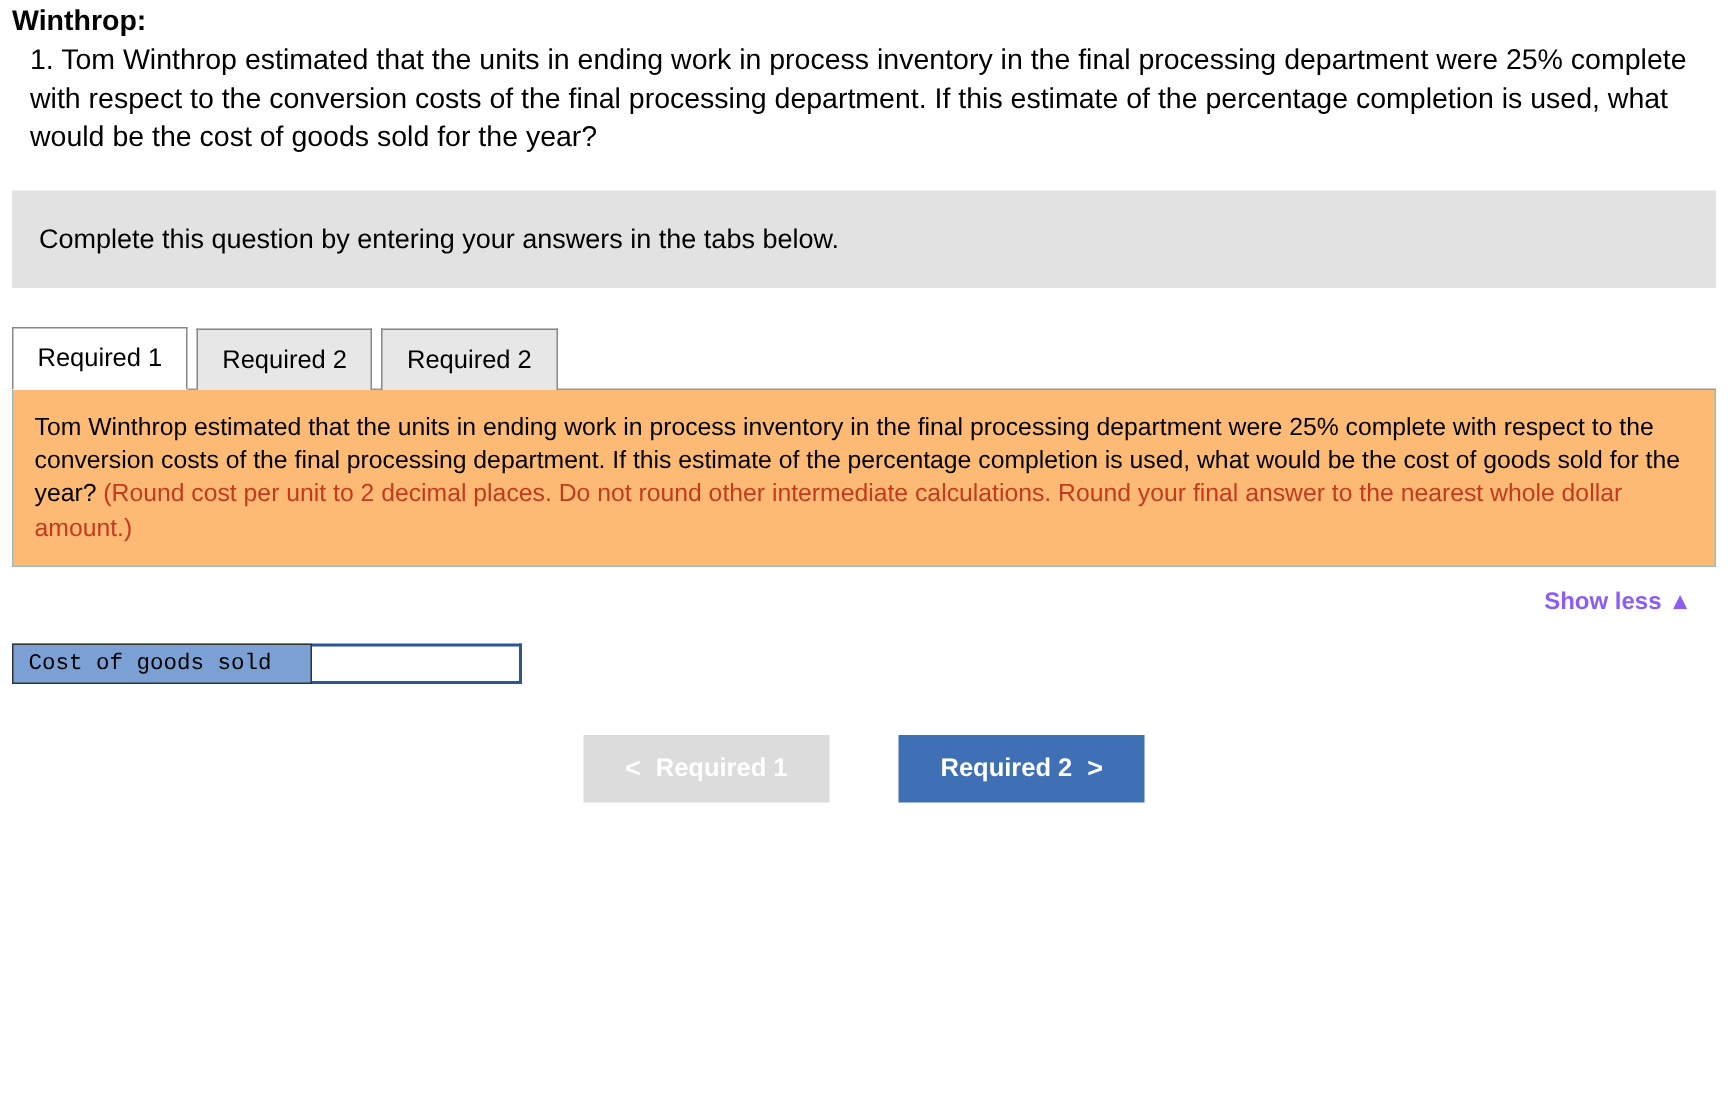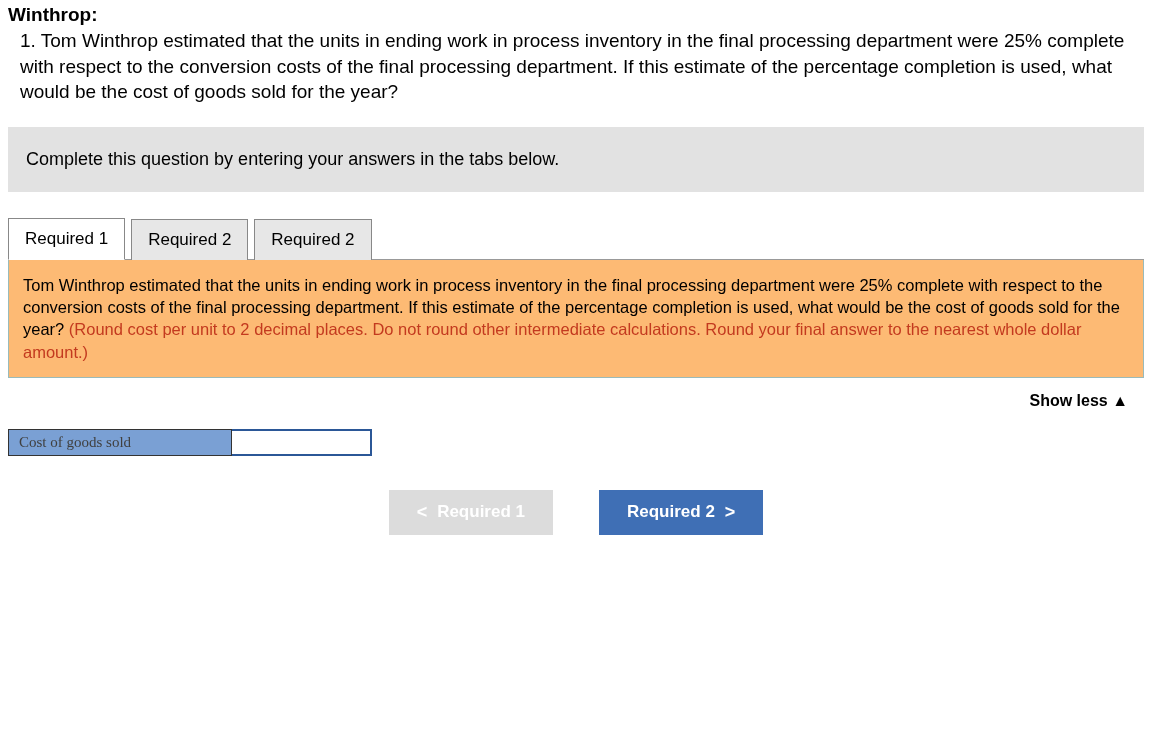--- a/index.html
+++ b/index.html
@@ -66,38 +66,38 @@
       font-size: 16.5px;
       line-height: 1.35;
     }
     .panel .hint { color: #c33a1f; }
     .showless-row {
       text-align: right;
       padding: 12px 16px 0 0;
       margin: 0 8px;
     }
     .showless {
-      color: #000000;
+      color: #8b5cf6;
       font-weight: bold;
       font-size: 16px;
       cursor: pointer;
     }
     .input-row {
       margin: 18px 8px 0 8px;
       display: flex;
       align-items: stretch;
     }
     .cogs-label {
       background: #7aa0d4;
       border: 1px solid #333;
       padding: 4px 10px;
       font-size: 15px;
-      width: 224px;
-      color: #404040;
-      font-family: Liberation Serif, serif;
+      width: 200px;
+      color: #000000;
+      font-family: Liberation Mono, monospace;
     }
     .cogs-input {
       border: 2px solid #2b5797;
       border-left: none;
       width: 140px;
       background: #fff;
     }
     .nav-row {
       margin-top: 34px;
       display: flex;

